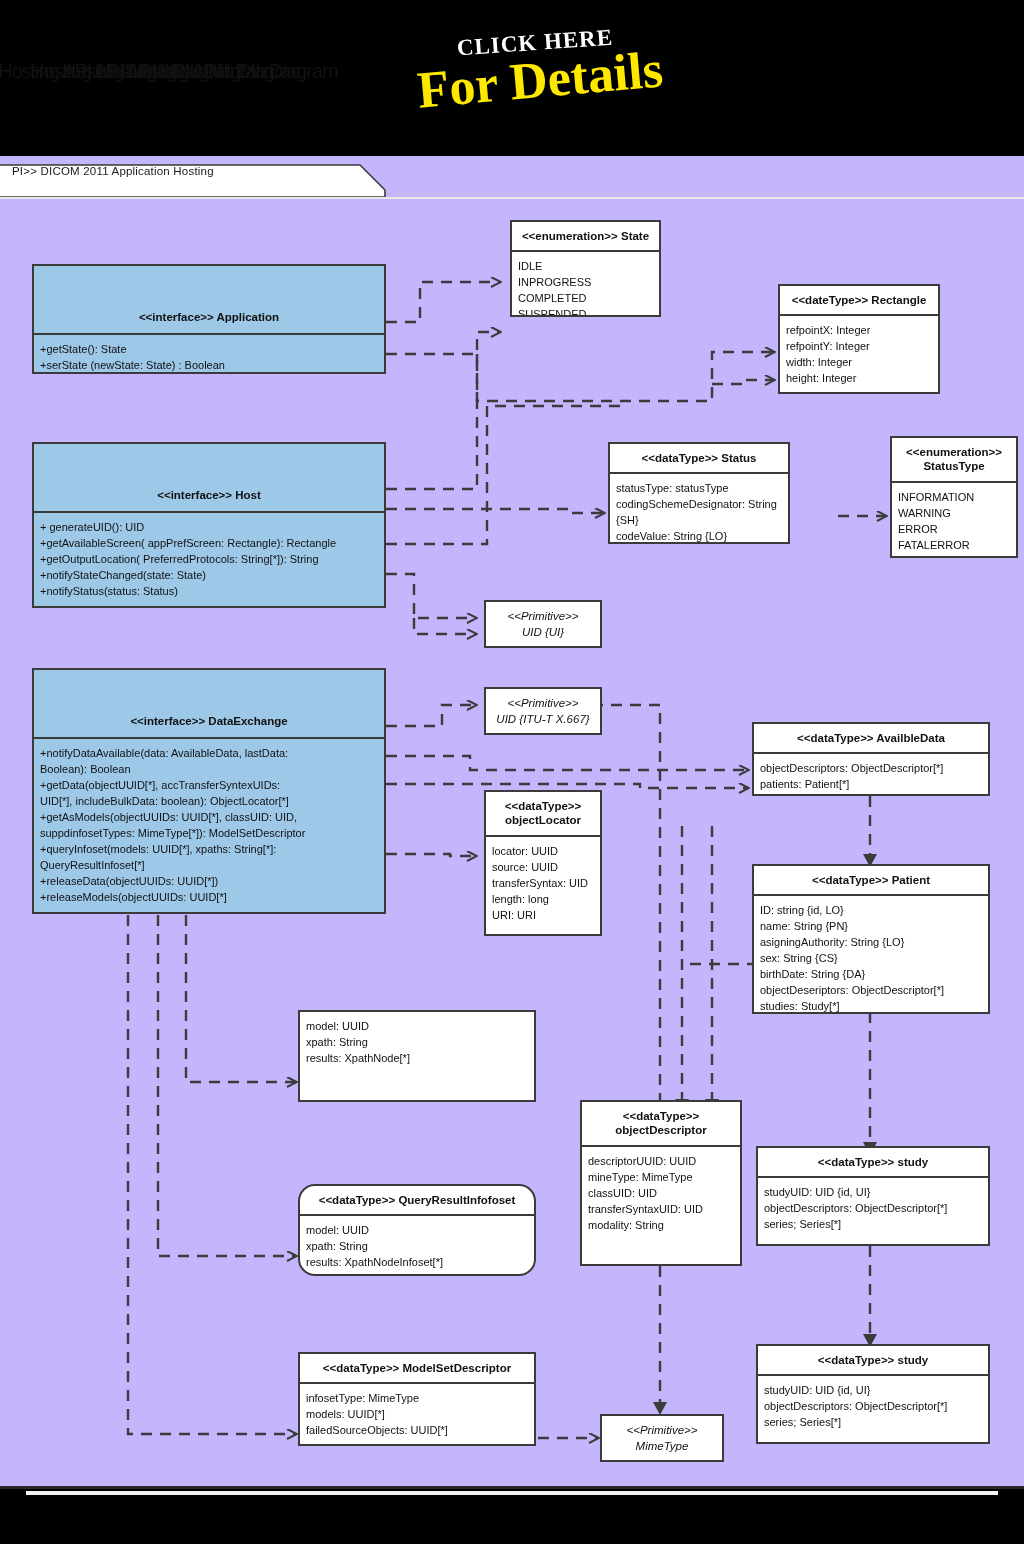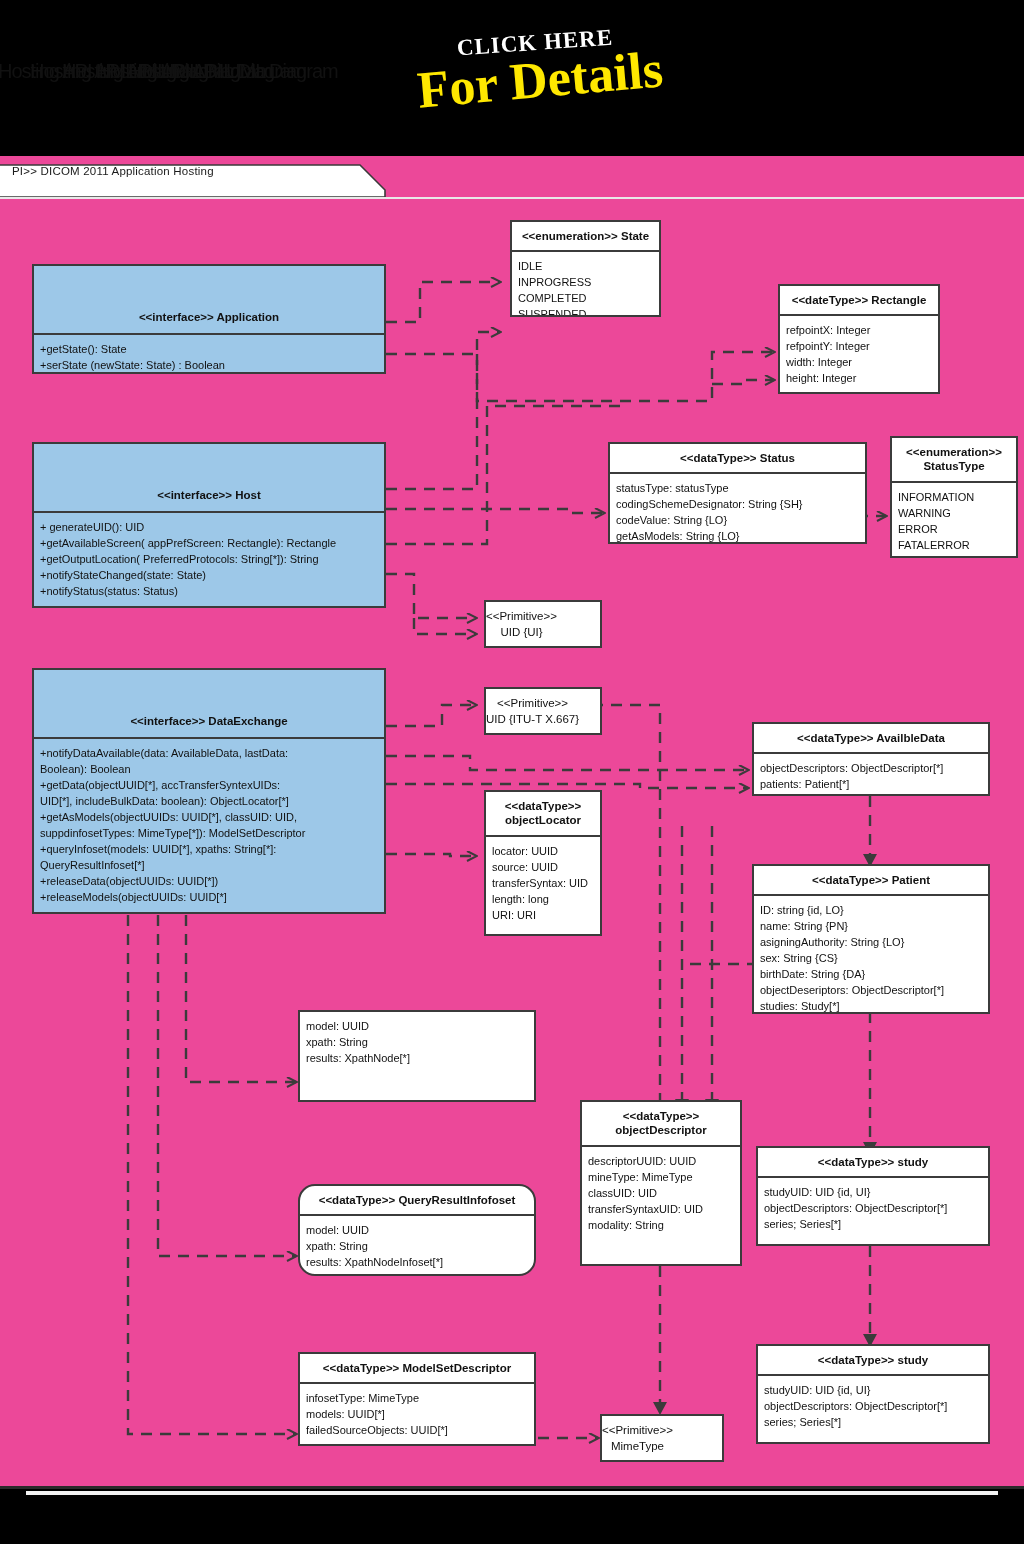--- a/index.html
+++ b/index.html
@@ -67,21 +67,21 @@
     letter-spacing: 0px;
     transform: rotate(-5deg);
     text-shadow: 2px 2px 0 #000, -1px -1px 0 #000;
   }
 
   
   #canvas {
     position: absolute;
     left: 0; top: 156px;
     width: 1024px; height: 1330px;
-    background: #ec4899;
+    background: #c4b5fd;
     padding-left: 41px;
   }
   #svg-links {
     position: absolute;
     left: 0; top: 0;
     width: 1024px; height: 1330px;
     pointer-events: none;
   }
 
   
@@ -135,20 +135,22 @@
     padding: 7px 6px 7px 6px;
     font-size: 11px;
     color: #111111;
     line-height: 1.45;
   }
   .uml-box.iface .uml-body { background: #9DC8E8; }
   .uml-body .attr { white-space: pre-wrap; }
   .uml-box.prim {
     display: flex;
     align-items: center;
+    justify-content: center;
+    font-style: italic;
   }
   .prim-label {
     text-align: center;
     font-size: 11.5px;
     color: #111111;
     line-height: 1.4;
     white-space: pre-line;
   }
 
   
@@ -284,21 +286,21 @@
       <div class="uml-head">&lt;&lt;interface&gt;&gt; Host</div>
       <div class="uml-body">
         <div class="attr">+ generateUID(): UID</div>
         <div class="attr">+getAvailableScreen( appPrefScreen: Rectangle): Rectangle</div>
         <div class="attr">+getOutputLocation( PreferredProtocols: String[*]): String</div>
         <div class="attr">+notifyStateChanged(state: State)</div>
         <div class="attr">+notifyStatus(status: Status)</div>
       </div>
     </div>
 
-    <div class="uml-box" style="left:608px; top:286px; width:259px; height:102px;">
+    <div class="uml-box" style="left:608px; top:286px; width:182px; height:102px;">
       <div class="uml-head">&lt;&lt;dataType&gt;&gt; Status</div>
       <div class="uml-body">
         <div class="attr">statusType: statusType</div>
         <div class="attr">codingSchemeDesignator: String {SH}</div>
         <div class="attr">codeValue: String {LO}</div>
         <div class="attr">getAsModels: String {LO}</div>
       </div>
     </div>
 
     <div class="uml-box" style="left:890px; top:280px; width:128px; height:122px;">

